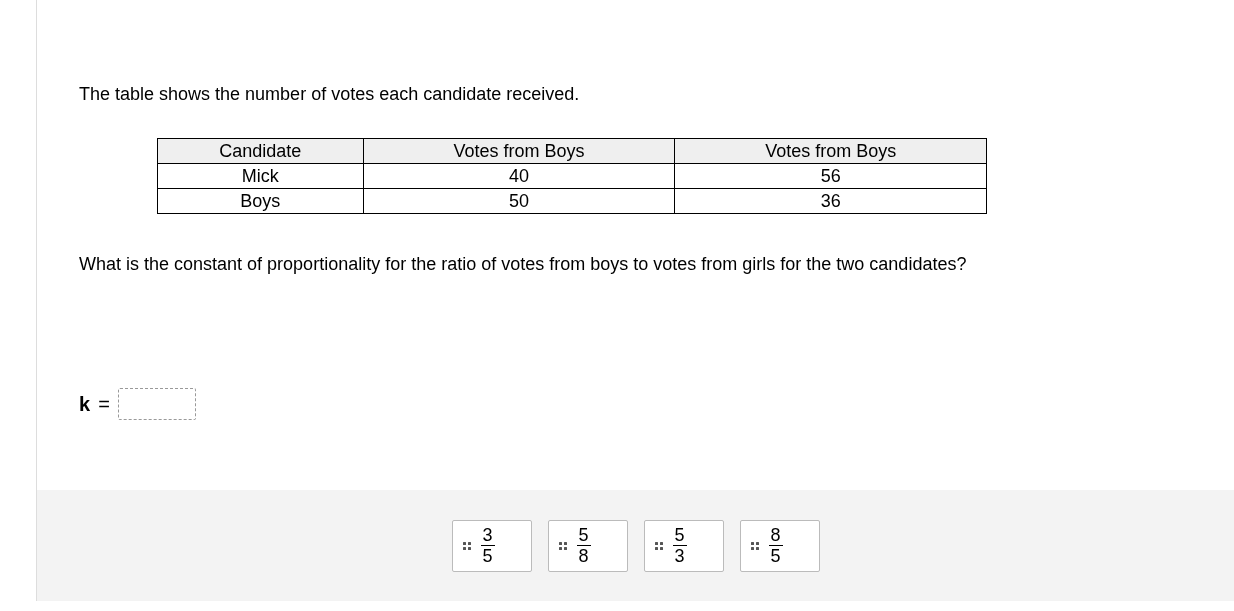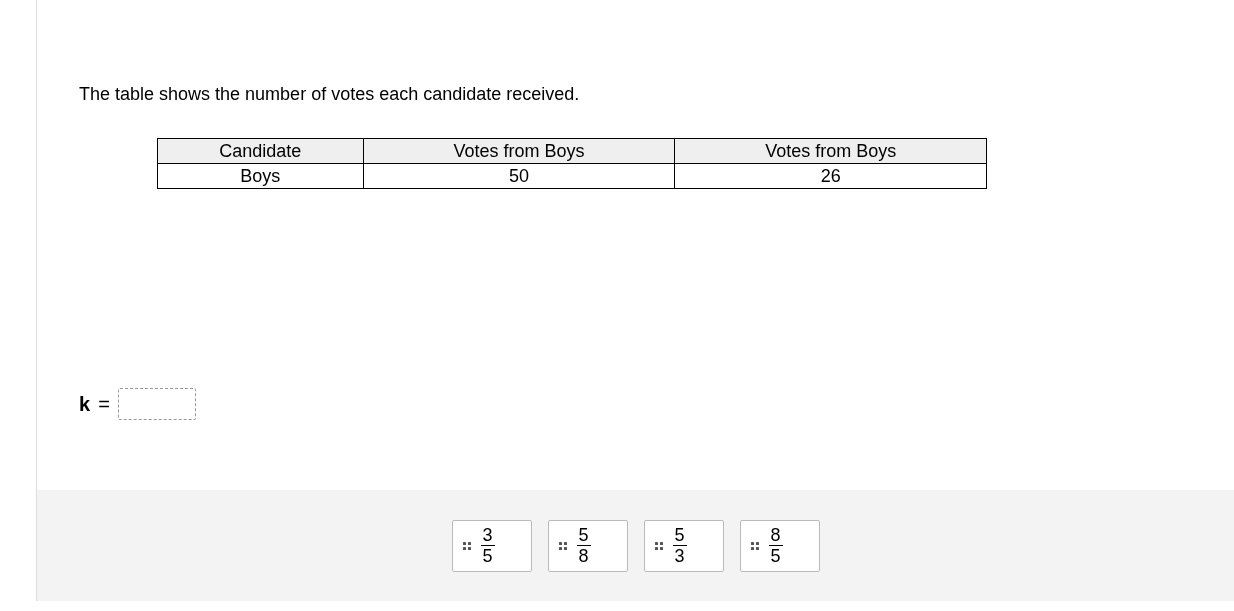--- a/index.html
+++ b/index.html
@@ -121,27 +121,33 @@
   <table class="data-table">
     <thead>
       <tr>
         <th>Candidate</th>
         <th>Votes from Boys</th>
         <th>Votes from Boys</th>
       </tr>
     </thead>
     <tbody>
       <tr>
+        <td>Mick</td>
+        <td>40</td>
+        <td>56</td>
+      </tr>
+      <tr>
         <td>Boys</td>
         <td>50</td>
-        <td>26</td>
+        <td>36</td>
       </tr>
     </tbody>
   </table>
 
+  <p class="question-text">What is the constant of proportionality for the ratio of votes from boys to votes from girls for the two candidates?</p>
 
   <div class="answer-line">
     <span class="k-label">k</span>
     <span>=</span>
     <div class="dropzone"></div>
   </div>
 
   <div class="answer-bank">
 
     <div class="answer-chip">

